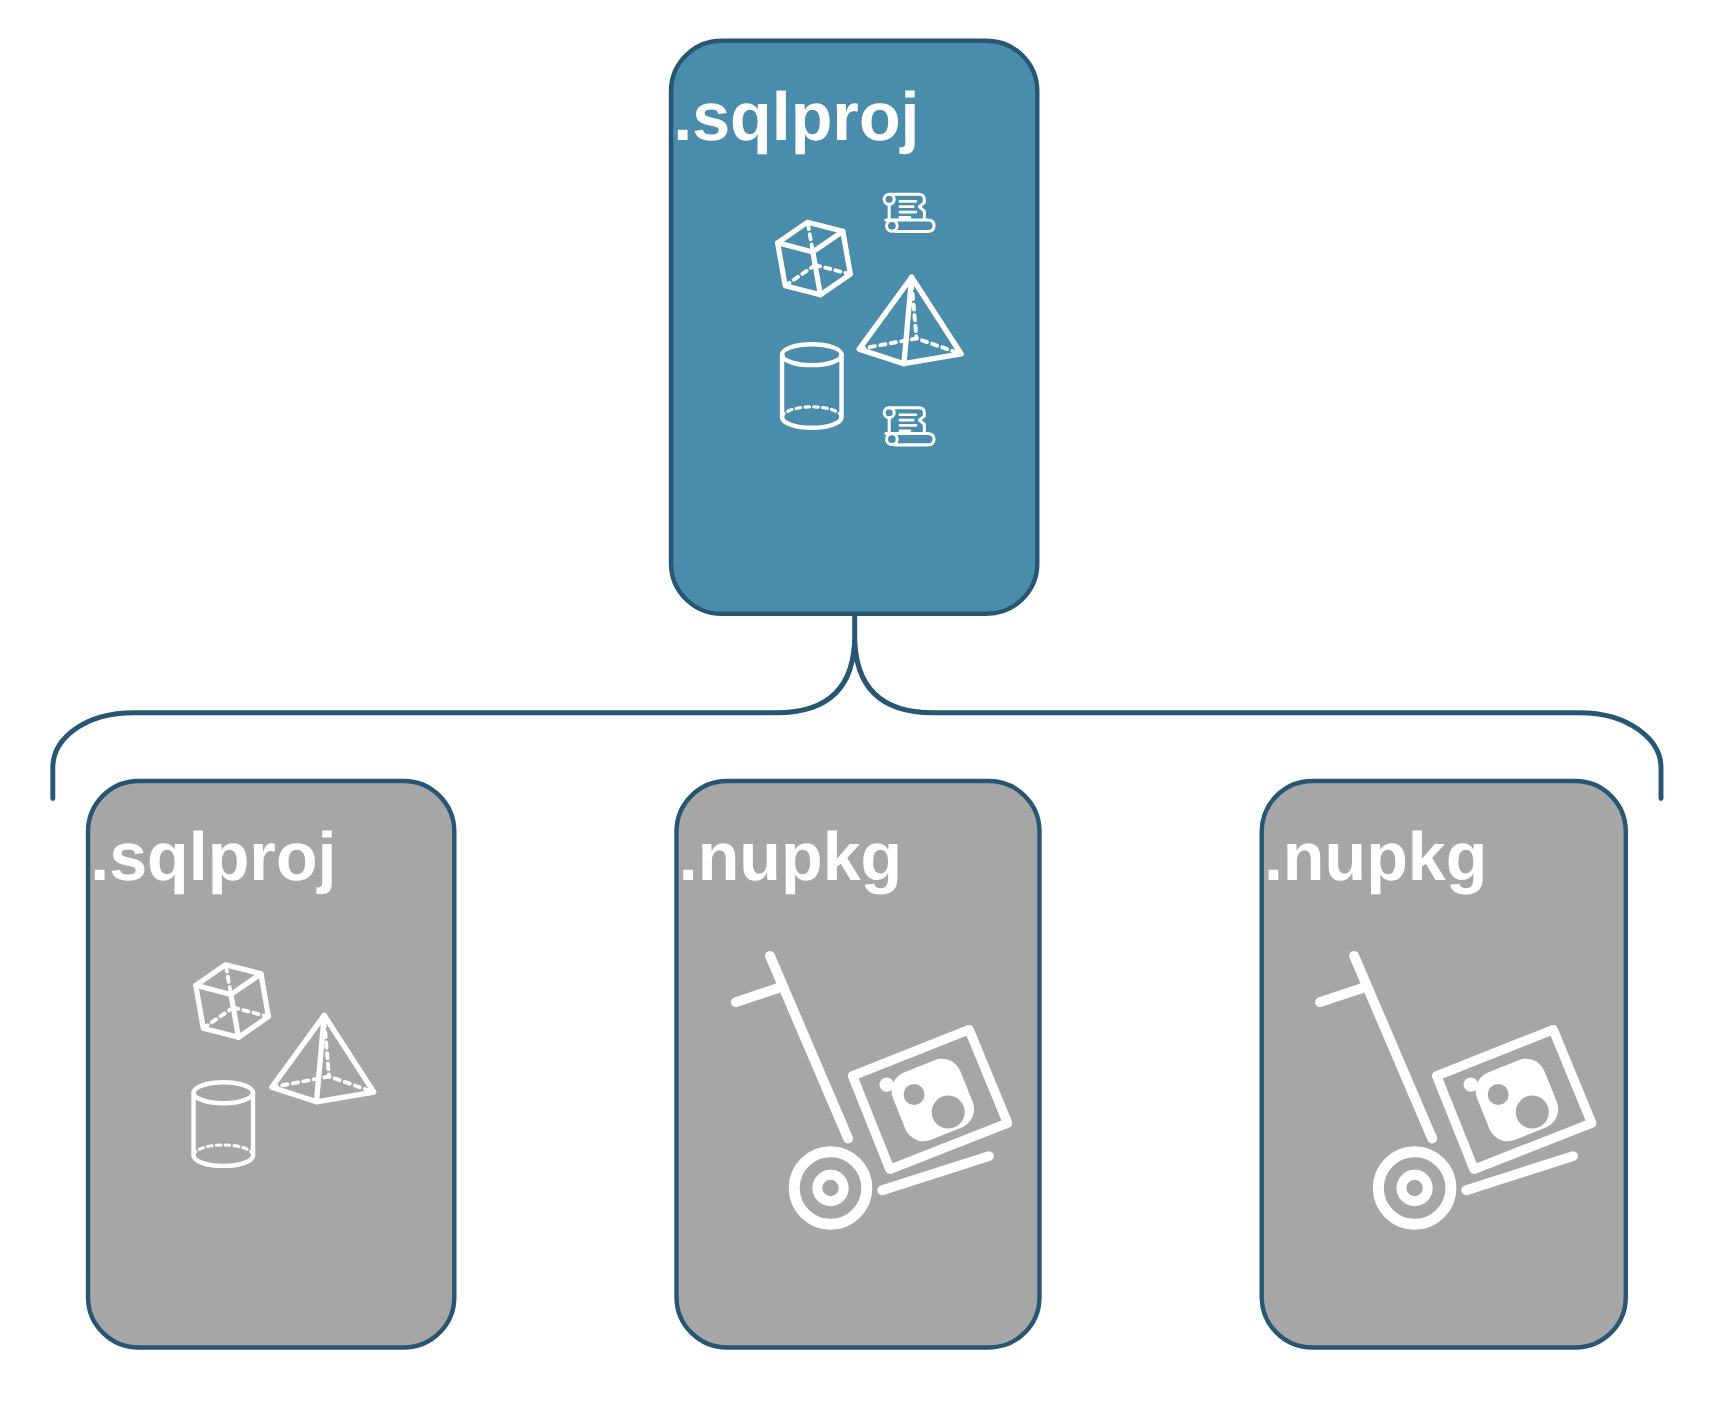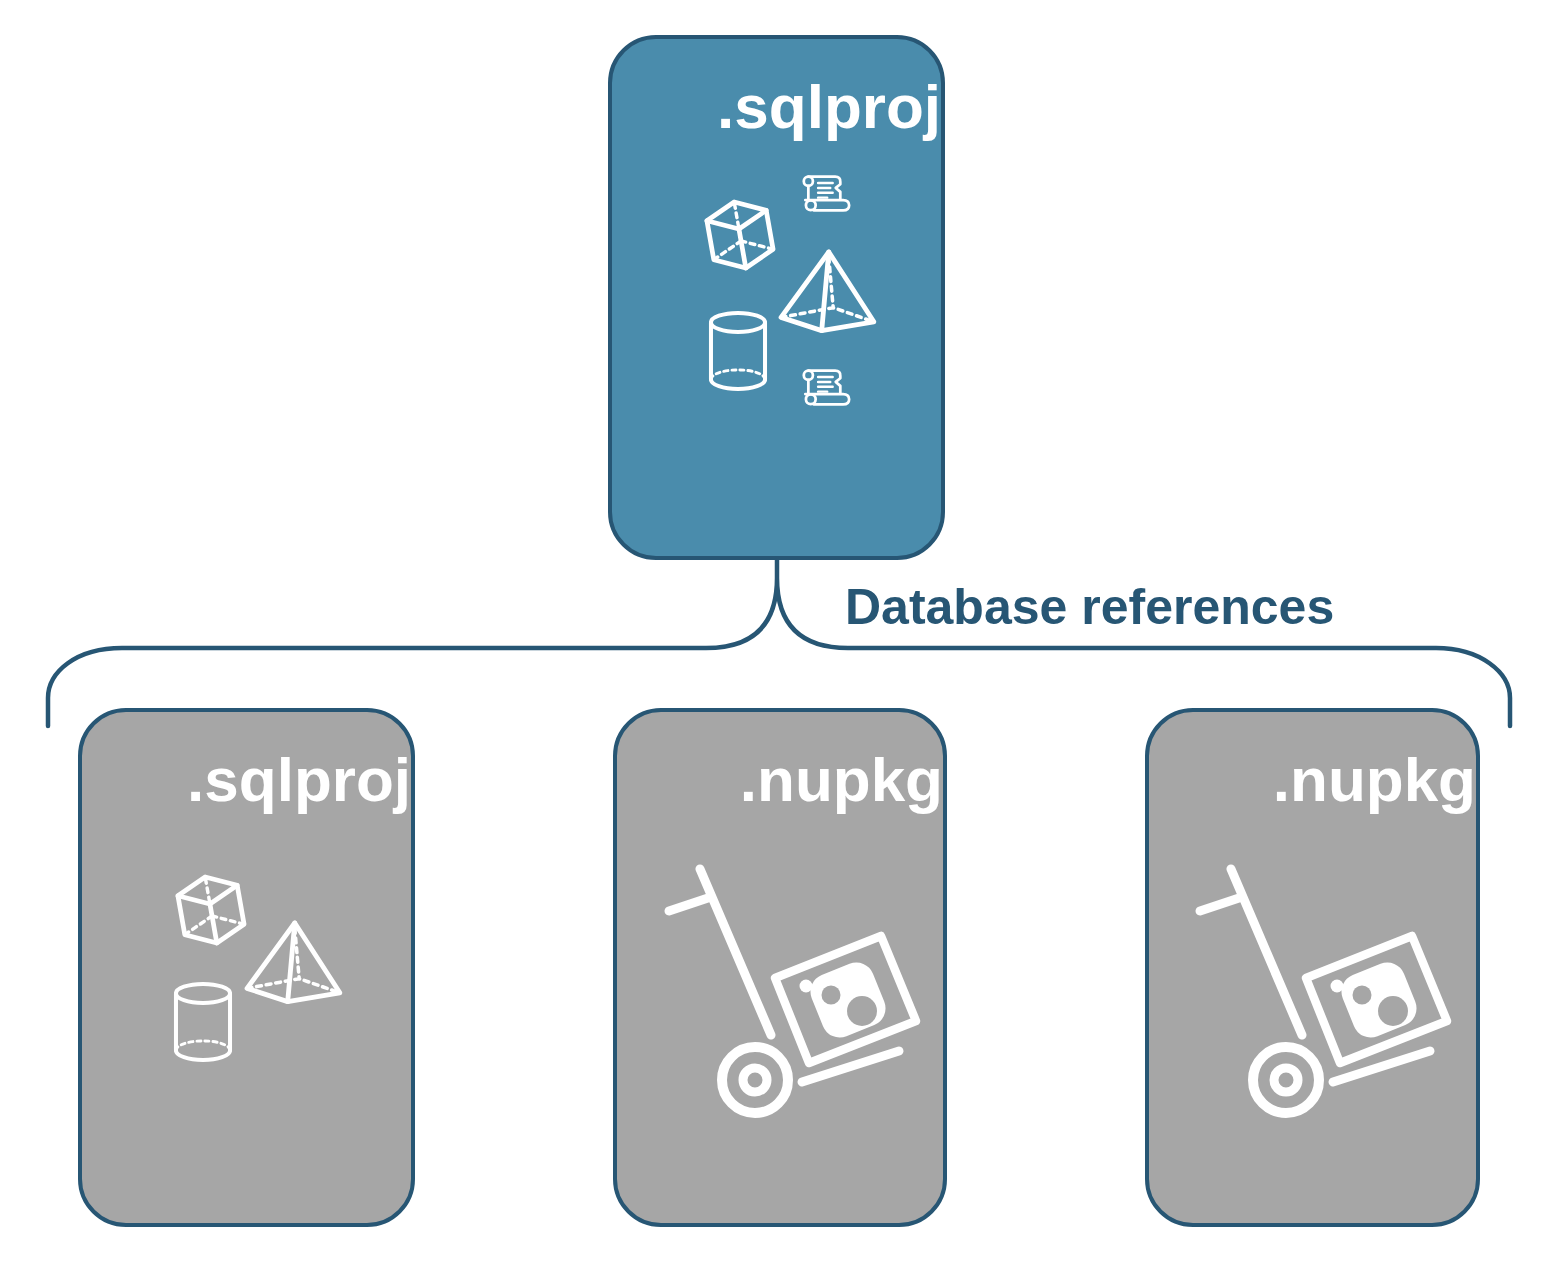--- a/index.html
+++ b/index.html
@@ -23,21 +23,21 @@
   }
   .node {
     position: absolute;
     border: 4px solid var(--outline);
     border-radius: 48px;
   }
   .node.root { background: var(--root-fill); }
   .node.child { background: var(--child-fill); }
   .node-title {
     margin-top: 34px;
-    text-align: right;
+    text-align: left;
     font-size: 62px;
     font-weight: 700;
     line-height: 1.1;
     color: var(--node-label);
   }
   .icon { position: absolute; }
   .stroke { fill: none; stroke: var(--icon-stroke); stroke-linecap: round; stroke-linejoin: round; }
   .dash  { stroke-dasharray: 5.5 5.5; }
   .fill-white { fill: var(--icon-stroke); stroke: none; }
   .fill-gray  { fill: var(--child-fill); stroke: none; }
@@ -68,21 +68,20 @@
 </head>
 <body>
 
 <div class="canvas">
 
   <svg class="brace-svg" viewBox="0 0 1566 1274" aria-hidden="true">
     <path class="brace-path" d="M777 558 L777 578 C777 620 758 648 706 648 L122 648 C76 648 48 672 48 698 L48 726
                                M777 578 C777 620 796 648 848 648 L1436 648 C1480 648 1510 672 1510 698 L1510 726"></path>
   </svg>
 
-  <div class="connector-label">Database references</div>
 
   <div class="node root" style="left:608px; top:35px; width:337px; height:525px;">
     <div class="node-title">.sqlproj</div>
 
     <svg class="icon" style="left:186px; top:130px; width:56px; height:50px;" viewBox="0 0 92 74">
       <circle class="stroke" stroke-width="4.5" cx="17" cy="16" r="7.5"></circle>
       <path class="stroke" stroke-width="4.5" d="M17 8.5 H61 Q70 8.5 69.5 17 V21 L62 27 L69.5 33.5 V46"></path>
       <path class="stroke" stroke-width="4.5" d="M17 23.5 V46"></path>
       <path class="stroke" stroke-width="4.5" d="M12 47 H74 M74 47 Q84 47 84 55.5 Q84 64 74 64 M74 64 H26"></path>
       <circle class="stroke" stroke-width="4.5" cx="21" cy="55.5" r="8"></circle>

